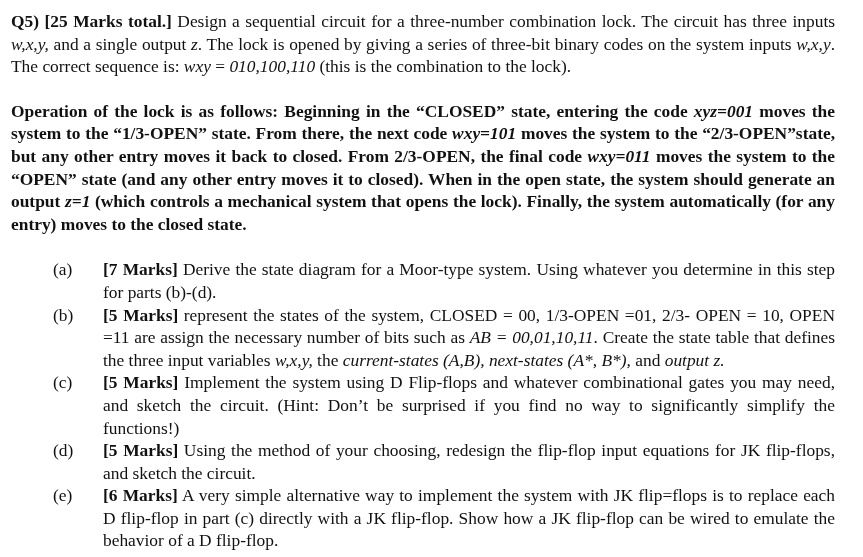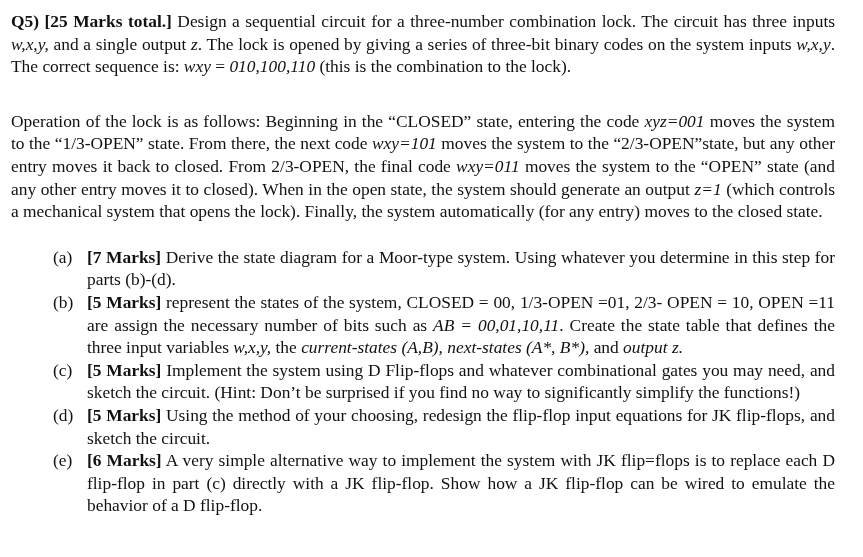--- a/index.html
+++ b/index.html
@@ -6,25 +6,25 @@
   body {
     width: 863px; height: 557px; overflow: hidden;
     font-family: "Liberation Serif", "DejaVu Serif", serif;
     color: #111111;
     font-size: 17.4px;
     line-height: 22.6px;
   }
   .page { position: relative; padding: 6px 28px 0 11px; }
   p { margin: 0; text-align: justify; }
   .para1 { margin-top: 4px; }
-  .para2 { margin-top: 32px; }
+  .para2 { margin-top: 22px; font-weight: bold; }
   .parts { margin-top: 23px; margin-left: 0; }
   .part { display: flex; margin-left: 42px; }
   .part .lbl { width: 34px; flex: 0 0 34px; }
-  .part .body { flex: 1; text-align: justify; }
+  .part .body { flex: 1; text-align: justify; margin-left: 16px; }
   b { font-weight: bold; }
   i { font-style: italic; }
 </style>
 </head>
 <body>
 
 <div class="page">
 
   <p class="para1">
     <b>Q5)</b>

